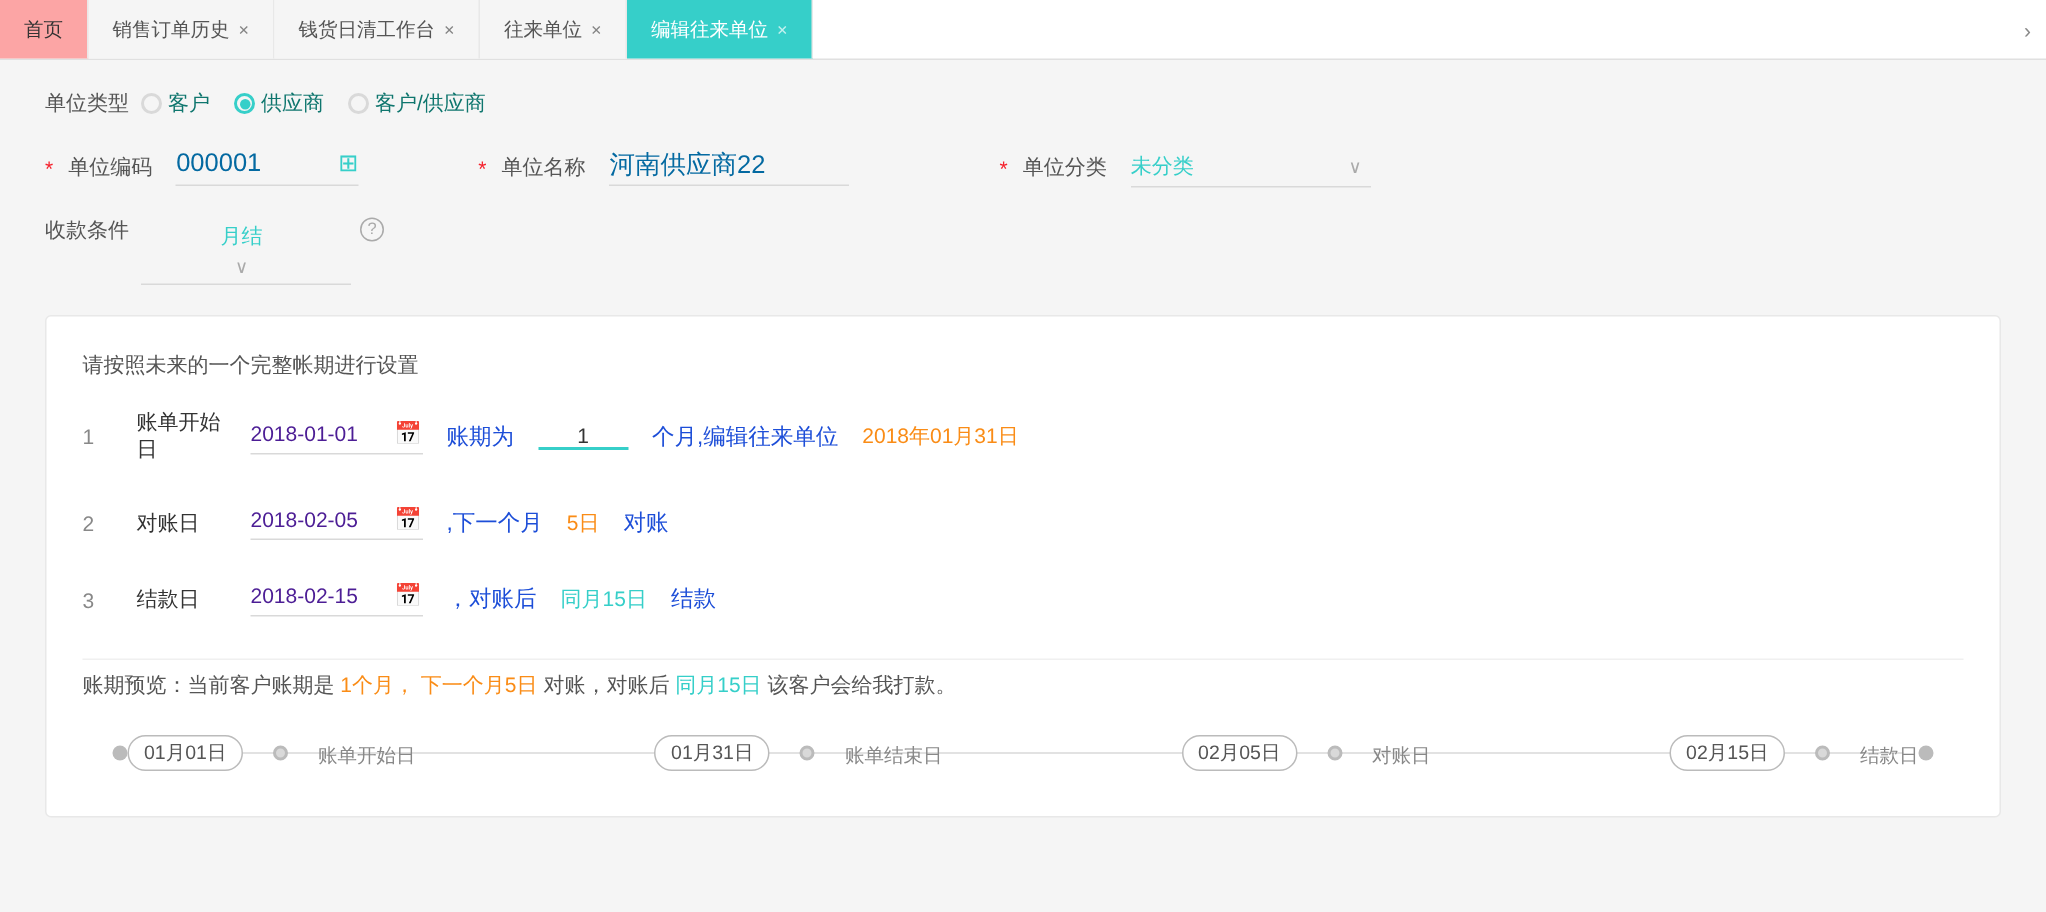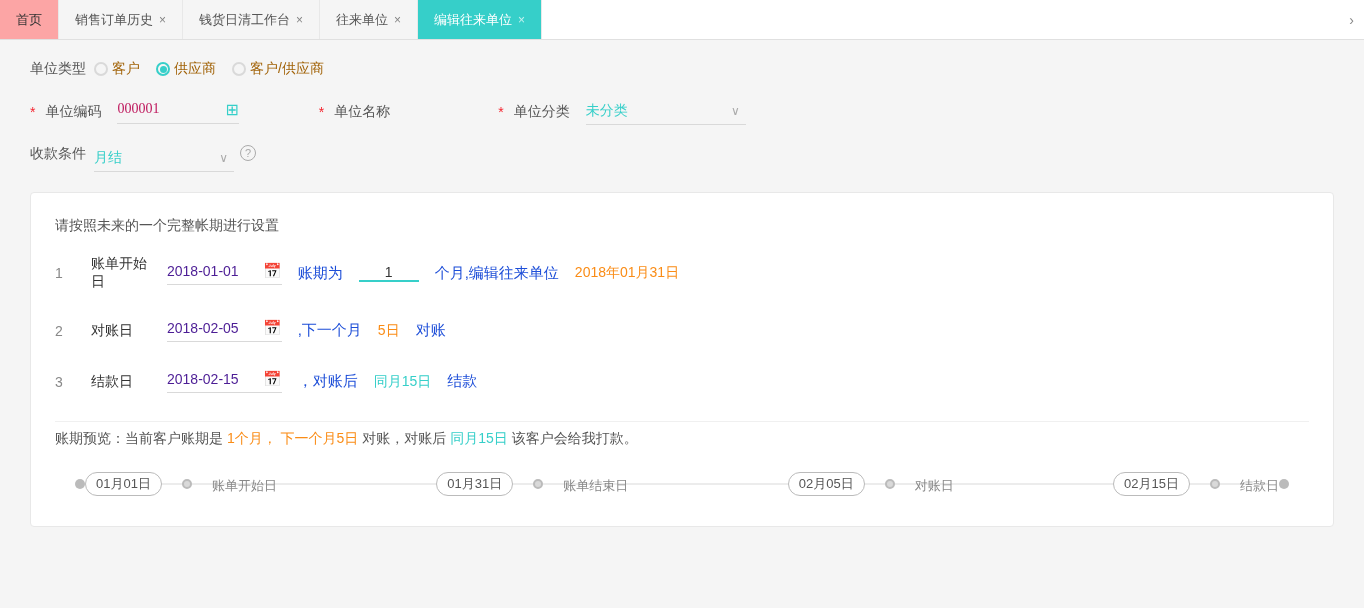--- a/index.html
+++ b/index.html
@@ -77,21 +77,21 @@
       display: flex;
       align-items: center;
       gap: 16px;
     }
     .radio-item {
       display: flex;
       align-items: center;
       gap: 4px;
       cursor: pointer;
       font-size: 14px;
-      color: #a16207;
+      color: #0f766e;
     }
     .radio-circle {
       width: 14px;
       height: 14px;
       border-radius: 50%;
       border: 2px solid #d9d9d9;
       display: flex;
       align-items: center;
       justify-content: center;
     }
@@ -119,24 +119,23 @@
     }
     .input-with-icon {
       display: flex;
       align-items: center;
       border-bottom: 1px solid #d9d9d9;
       padding-bottom: 4px;
     }
     .input-with-icon input {
       border: none;
       outline: none;
-      font-size: 14px;
-      color: #be185d;
+      font-size: 17px;
+      color: #0369a1;
       background: transparent;
-      font-family: Liberation Serif, serif;
     }
     .input-with-icon .icon-btn {
       cursor: pointer;
       color: #36cfc9;
       font-size: 16px;
       margin-left: 8px;
     }
 
     
     .select-wrapper {
@@ -377,35 +376,38 @@
       <span class="form-label">单位编码</span>
       <div class="input-with-icon">
         <input type="text" style="width: 100px;" value="000001">
         <span class="icon-btn">⊞</span>
       </div>
     </div>
 
     <div class="field-item" style="margin-left: 40px;">
       <span class="required-star">*</span>
       <span class="form-label">单位名称</span>
+      <div class="input-with-icon">
+        <input type="text" style="width: 160px;" value="河南供应商22">
+      </div>
     </div>
 
     <div class="field-item" style="margin-left: 60px;">
       <span class="required-star">*</span>
       <span class="form-label">单位分类</span>
       <div class="select-wrapper" style="min-width:160px;">
         <span class="select-value">未分类</span>
         <span class="select-arrow">∨</span>
       </div>
     </div>
   </div>
 
   <div class="form-row">
     <span class="form-label">收款条件</span>
-    <div class="select-wrapper" style="min-width:140px;">
+    <div class="select-wrapper" style="min-width:140px;flex-direction:column;">
       <span class="select-value">月结</span>
       <span class="select-arrow">∨</span>
     </div>
     <span class="help-icon">?</span>
   </div>
 
   <div class="card">
     <div class="card-title">请按照未来的一个完整帐期进行设置</div>
 
     <div class="step-row">

